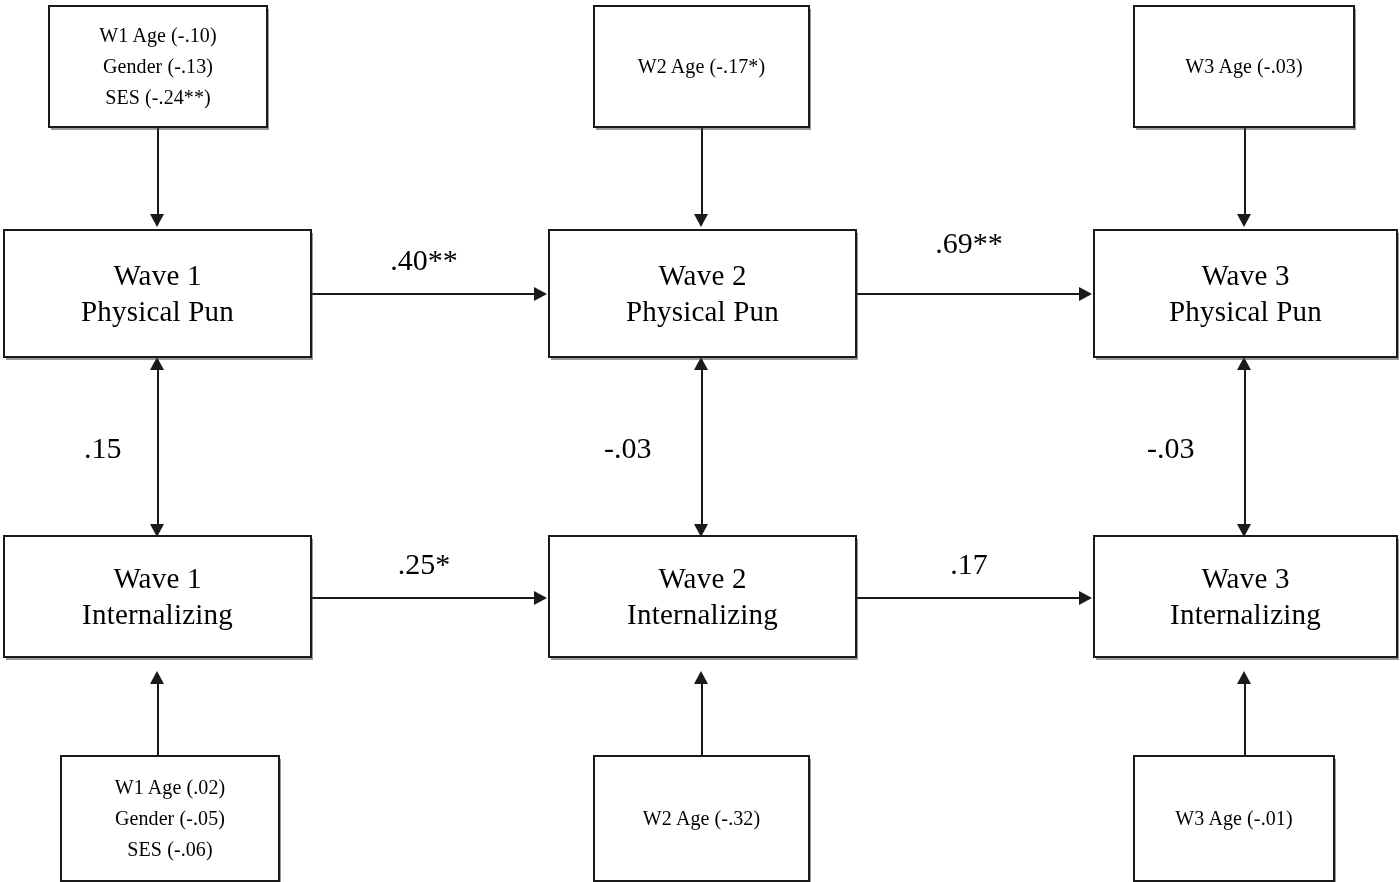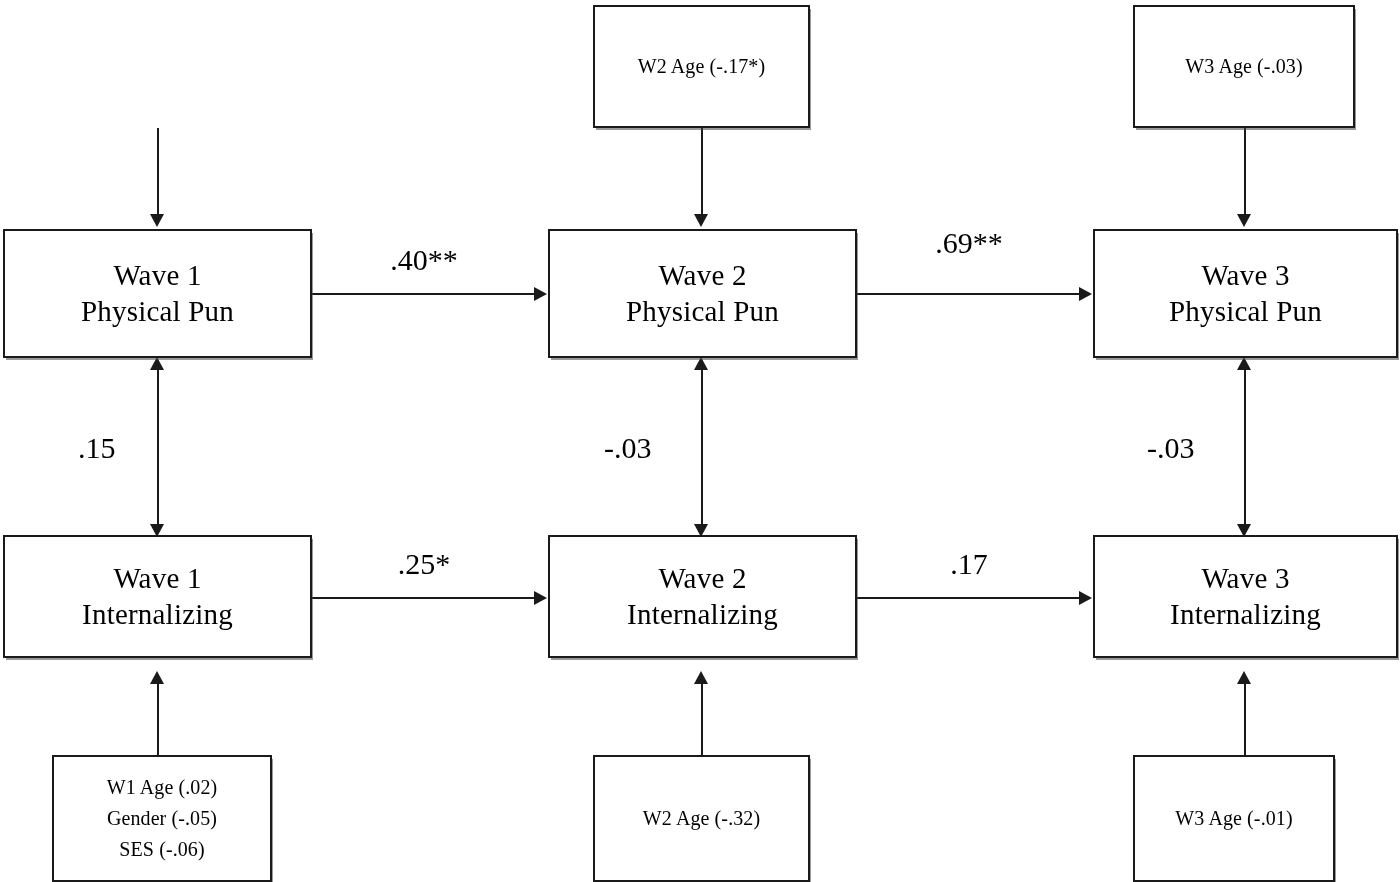--- a/index.html
+++ b/index.html
@@ -94,20 +94,25 @@
     background: transparent;
   }
   .lbl-h { transform: translateX(-50%); }
   .lbl-v { transform: translateY(-50%); text-align: right; }
 </style>
 </head>
 <body>
 
 <div id="figure">
 
+  <div class="box cov-box" style="left:48px; top:5px; width:220px; height:123px;">
+    <span class="line">W1 Age (-.10)</span>
+    <span class="line">Gender (-.13)</span>
+    <span class="line">SES (-.24**)</span>
+  </div>
 
   <div class="box cov-box" style="left:593px; top:5px; width:217px; height:123px;">
     <span class="line">W2 Age (-.17*)</span>
   </div>
 
   <div class="box cov-box" style="left:1133px; top:5px; width:222px; height:123px;">
     <span class="line">W3 Age (-.03)</span>
   </div>
 
   <div class="vline" style="left:157px; top:128px; height:88px;"></div>
@@ -138,21 +143,21 @@
   <div class="arrowhead ah-right" style="left:534px; top:287px;"></div>
   <div class="path-label lbl-h" style="left:424px; top:245px;">.40**</div>
 
   <div class="hline" style="left:857px; top:293px; width:222px;"></div>
   <div class="arrowhead ah-right" style="left:1079px; top:287px;"></div>
   <div class="path-label lbl-h" style="left:969px; top:228px;">.69**</div>
 
   <div class="vline" style="left:157px; top:369px; height:157px;"></div>
   <div class="arrowhead ah-up" style="left:150px; top:357px;"></div>
   <div class="arrowhead ah-down" style="left:150px; top:524px;"></div>
-  <div class="path-label lbl-v" style="left:78px; top:448px;">.15</div>
+  <div class="path-label lbl-v" style="left:84px; top:448px;">.15</div>
 
   <div class="vline" style="left:701px; top:369px; height:157px;"></div>
   <div class="arrowhead ah-up" style="left:694px; top:357px;"></div>
   <div class="arrowhead ah-down" style="left:694px; top:524px;"></div>
   <div class="path-label lbl-v" style="left:604px; top:448px;">-.03</div>
 
   <div class="vline" style="left:1244px; top:369px; height:157px;"></div>
   <div class="arrowhead ah-up" style="left:1237px; top:357px;"></div>
   <div class="arrowhead ah-down" style="left:1237px; top:524px;"></div>
   <div class="path-label lbl-v" style="left:1147px; top:448px;">-.03</div>
@@ -182,21 +187,21 @@
 
   <div class="vline" style="left:157px; top:683px; height:72px;"></div>
   <div class="arrowhead ah-up" style="left:150px; top:671px;"></div>
 
   <div class="vline" style="left:701px; top:683px; height:72px;"></div>
   <div class="arrowhead ah-up" style="left:694px; top:671px;"></div>
 
   <div class="vline" style="left:1244px; top:683px; height:72px;"></div>
   <div class="arrowhead ah-up" style="left:1237px; top:671px;"></div>
 
-  <div class="box cov-box" style="left:52px; top:755px; width:220px; height:127px;">
+  <div class="box cov-box" style="left:60px; top:755px; width:220px; height:127px;">
     <span class="line">W1 Age (.02)</span>
     <span class="line">Gender (-.05)</span>
     <span class="line">SES (-.06)</span>
   </div>
 
   <div class="box cov-box" style="left:593px; top:755px; width:217px; height:127px;">
     <span class="line">W2 Age (-.32)</span>
   </div>
 
   <div class="box cov-box" style="left:1133px; top:755px; width:202px; height:127px;">

